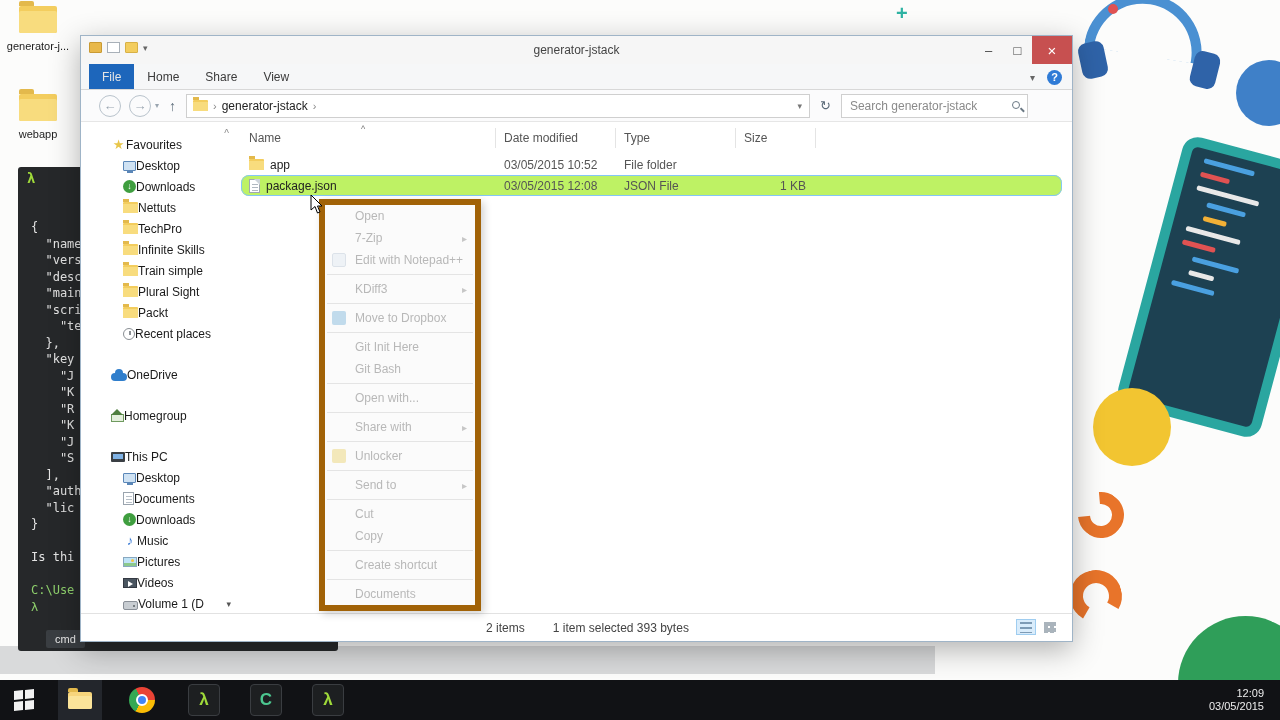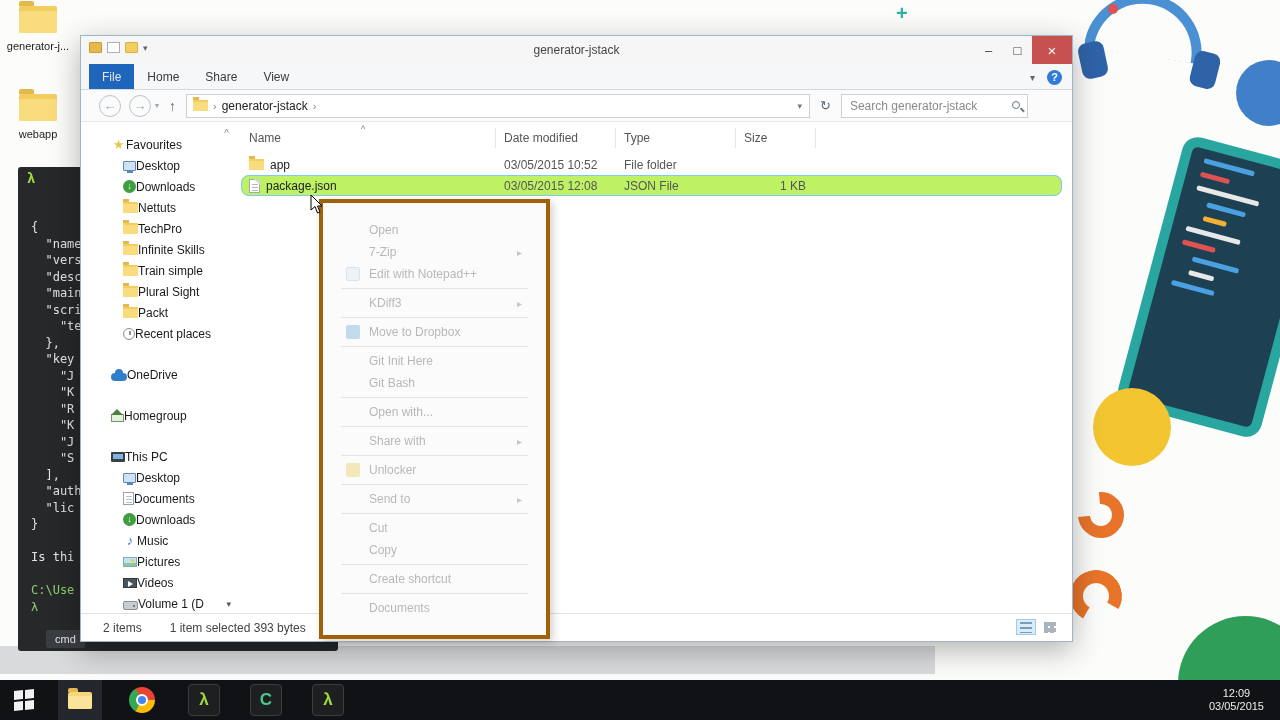--- a/index.html
+++ b/index.html
@@ -133,31 +133,31 @@
   .file-row.selected{background:#bef264;outline:1px solid #84c6f7;outline-offset:-1px;border-radius:8px;}
   .fname{margin-left:6px;}
   .ic-folder-sm{width:15px;height:11px;background:#f3cd5e;border-radius:1px;position:relative;display:inline-block;flex:0 0 auto;}
   .ic-folder-sm::before{content:"";position:absolute;top:-3px;left:0;width:6px;height:3px;background:#e3b94c;}
   .ic-folder-sm::after{content:"";position:absolute;left:0;right:0;top:2px;bottom:0;background:#f8dc7e;}
   .ic-file{width:11px;height:14px;background:#fff;border:1px solid #a0a8b0;position:relative;display:inline-block;flex:0 0 auto;}
   .ic-file::before{content:"";position:absolute;right:-1px;top:-1px;border:3px solid;border-color:#cdd4da #cdd4da transparent transparent;}
   .ic-file::after{content:"";position:absolute;left:2px;top:4px;width:6px;height:1px;background:#b0b8c0;box-shadow:0 3px 0 #b0b8c0,0 6px 0 #b0b8c0;}
 
   
-  .ctx{position:absolute;left:238px;top:163px;width:231px;background:rgba(251,251,251,.97);border:4px solid #a16207;box-shadow:3px 3px 8px rgba(0,0,0,.18);z-index:5;padding:16px;}
+  .ctx{position:absolute;left:238px;top:163px;width:162px;background:rgba(251,251,251,.97);border:6px solid #a16207;box-shadow:3px 3px 8px rgba(0,0,0,.18);z-index:5;padding:0;}
   .menu-item{height:22px;display:flex;align-items:center;position:relative;padding-left:30px;font-size:12px;color:#b8b8b8;}
   .mi-ic{position:absolute;left:7px;width:14px;height:14px;opacity:.45;border-radius:2px;}
   .mi-ic.np{background:#dfe8f0;border:1px solid #b8c6d4;}
   .mi-ic.db{background:#7ab3d9;}
   .mi-ic.ul{background:#e8d06a;}
   .mi-arrow{position:absolute;right:8px;font-size:10px;color:#c6c6c6;}
   .menu-sep{height:1px;background:#e4e4e4;margin:3px 2px;}
 
   
-  .statusbar{position:absolute;left:0;bottom:0;right:0;height:28px;background:#fff;border-top:1px solid #e2e2e2;display:flex;align-items:center;font-size:12px;color:#444;}
+  .statusbar{position:absolute;left:0;bottom:0;right:0;height:28px;background:#fff;border-top:1px solid #e2e2e2;display:flex;align-items:center;font-size:12px;color:#444;justify-content:center;}
   .st-items{margin-left:22px;}
   .st-sel{margin-left:28px;}
   .view-toggles{position:absolute;right:12px;top:5px;display:flex;gap:4px;}
   .vt{width:20px;height:16px;border:1px solid transparent;display:flex;align-items:center;justify-content:center;}
   .vt.active{background:#d9ecfb;border-color:#9fcdf0;}
   .vt .lines{width:12px;height:11px;background:repeating-linear-gradient(to bottom,#7e9bb5 0 2px,transparent 2px 5px);}
   .vt .grid{width:12px;height:11px;background:
       repeating-linear-gradient(to bottom,#aab4bc 0 4px,transparent 4px 6px),
       repeating-linear-gradient(to right,#aab4bc 0 4px,transparent 4px 6px);}
 
@@ -168,21 +168,21 @@
   .winlogo span{background:#f2f2f2;}
   .tb-ico{width:44px;height:40px;display:flex;align-items:center;justify-content:center;}
   .tb-ico.active{background:#23262c;}
   .tb-folder{width:24px;height:17px;background:#f7d57c;border-radius:2px;position:relative;}
   .tb-folder::before{content:"";position:absolute;top:-4px;left:0;width:10px;height:4px;background:#e3b94c;border-radius:2px 2px 0 0;}
   .tb-folder::after{content:"";position:absolute;left:0;right:0;top:4px;bottom:0;background:#fbe49a;border-radius:2px;}
   .chrome{width:26px;height:26px;border-radius:50%;background:conic-gradient(from -30deg,#ea4335 0 120deg,#fbbc05 0 240deg,#34a853 0 360deg);position:relative;}
   .chrome::after{content:"";position:absolute;left:7px;top:7px;width:12px;height:12px;background:#4285f4;border:2px solid #fff;border-radius:50%;box-sizing:border-box;}
   .sq-app{width:30px;height:30px;background:#1d1f21;border:1px solid #3a3d41;border-radius:4px;color:#9fda3a;font-size:17px;font-weight:bold;display:flex;align-items:center;justify-content:center;}
   .sq-app.cmder{color:#4cc790;}
-  .tb-clock{position:absolute;right:16px;top:7px;text-align:center;color:#ececec;font-size:11px;line-height:13px;}
+  .tb-clock{position:absolute;right:16px;top:7px;text-align:right;color:#ececec;font-size:11px;line-height:13px;}
 
   .cursor{position:absolute;left:310px;top:194px;z-index:20;}
 </style>
 </head>
 <body>
 
 <div class="desktop" data-interactable="false">
 
   <div class="wp wp-band" data-interactable="false"></div>
   <div class="wp wp-hp-arc" data-interactable="false"></div>

